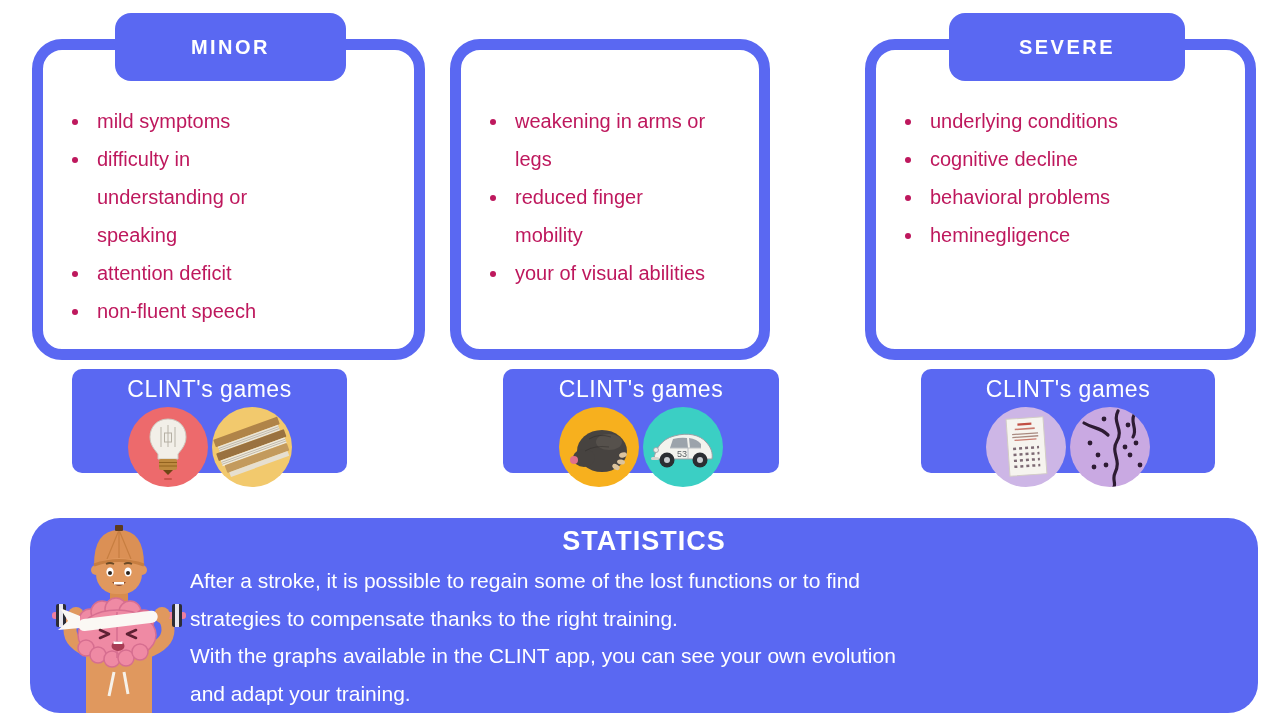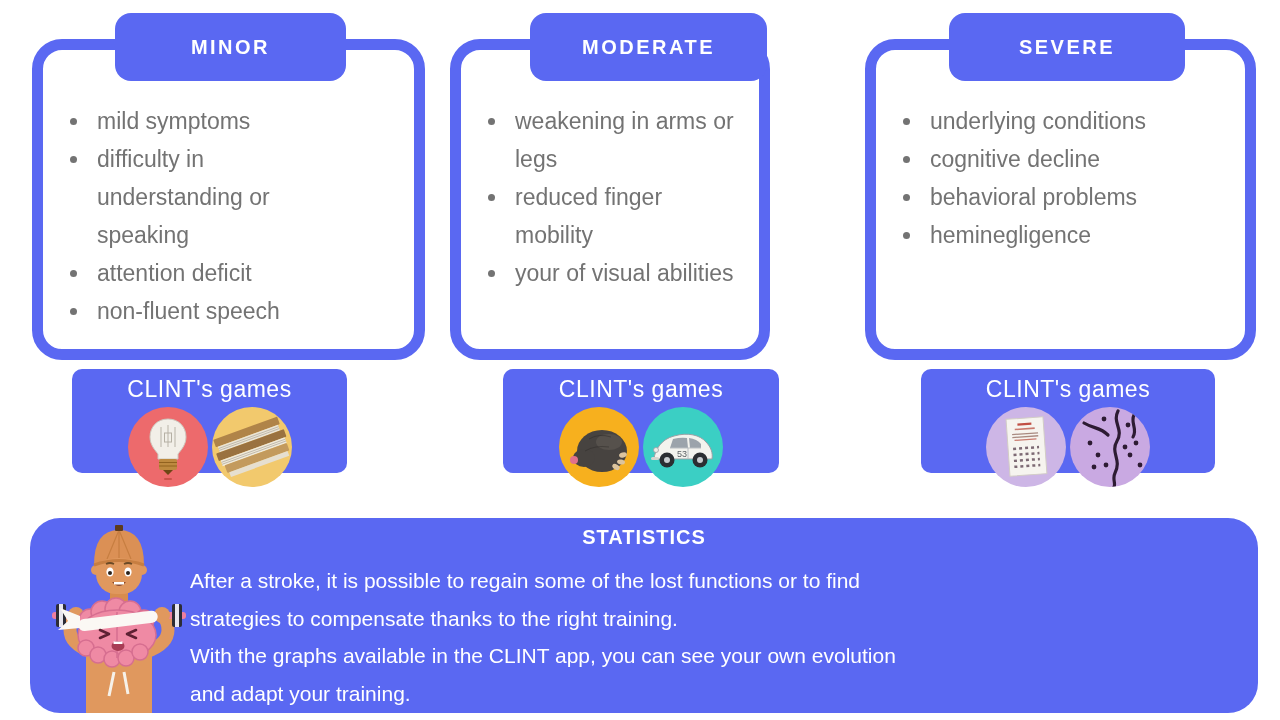--- a/index.html
+++ b/index.html
@@ -22,21 +22,21 @@
     background:#5a68f2; border-radius:16px;
     display:flex; align-items:center; justify-content:center;
     color:#ffffff; font-size:20px; font-weight:600; letter-spacing:2.5px;
   }
   .pill.p1 { left:115px; width:231px; }
   .pill.p2 { left:530px; width:237px; }
   .pill.p3 { left:949px; width:236px; }
   .sym-list {
     position:absolute; top:52px; left:24px; right:10px;
     list-style:disc outside; padding-left:24px;
-    color:#737373; font-size:23px; line-height:38px;
+    color:#be185d; font-size:20px; line-height:38px;
   }
   .sym-list li { white-space:pre-line; padding-left:6px; }
   
   .games-panel {
     position:absolute; top:369px; height:104px;
     background:#5a68f2; border-radius:10px;
     display:flex; flex-direction:column; align-items:center;
   }
   .games-panel.g1 { left:72px;  width:275px; }
   .games-panel.g2 { left:503px; width:276px; }
@@ -46,35 +46,32 @@
   }
   .icon-row { display:flex; gap:4px; margin-top:4px; }
   .icon-row svg { display:block; }
   
   .stats-box {
     position:absolute; left:30px; top:518px; width:1228px; height:195px;
     background:#5a68f2; border-radius:30px; overflow:hidden; color:#ffffff;
   }
   .stats-title {
     position:absolute; left:0; right:0; top:8px; text-align:center;
-    font-size:20px; font-weight:600; letter-spacing:1px;
+    font-size:27px; font-weight:600; letter-spacing:1px;
   }
   .stats-lines { position:absolute; left:160px; top:44px; font-size:21px; line-height:37.5px; white-space:nowrap; }
   .trainer-wrap { position:absolute; left:22px; top:2px; width:134px; height:200px; }
 </style>
 </head>
 <body>
 
 <div class="canvas">
 
   <div class="pill p1">
       <span>MINOR</span>
-    </div>
-  <div class="pill p2">
-      <span>MODERATE</span>
     </div>
   <div class="pill p3">
       <span>SEVERE</span>
     </div>
 
   <div class="sev-card c1">
     <ul class="sym-list">
       <li>mild symptoms</li>
       <li>difficulty in
 understanding or

